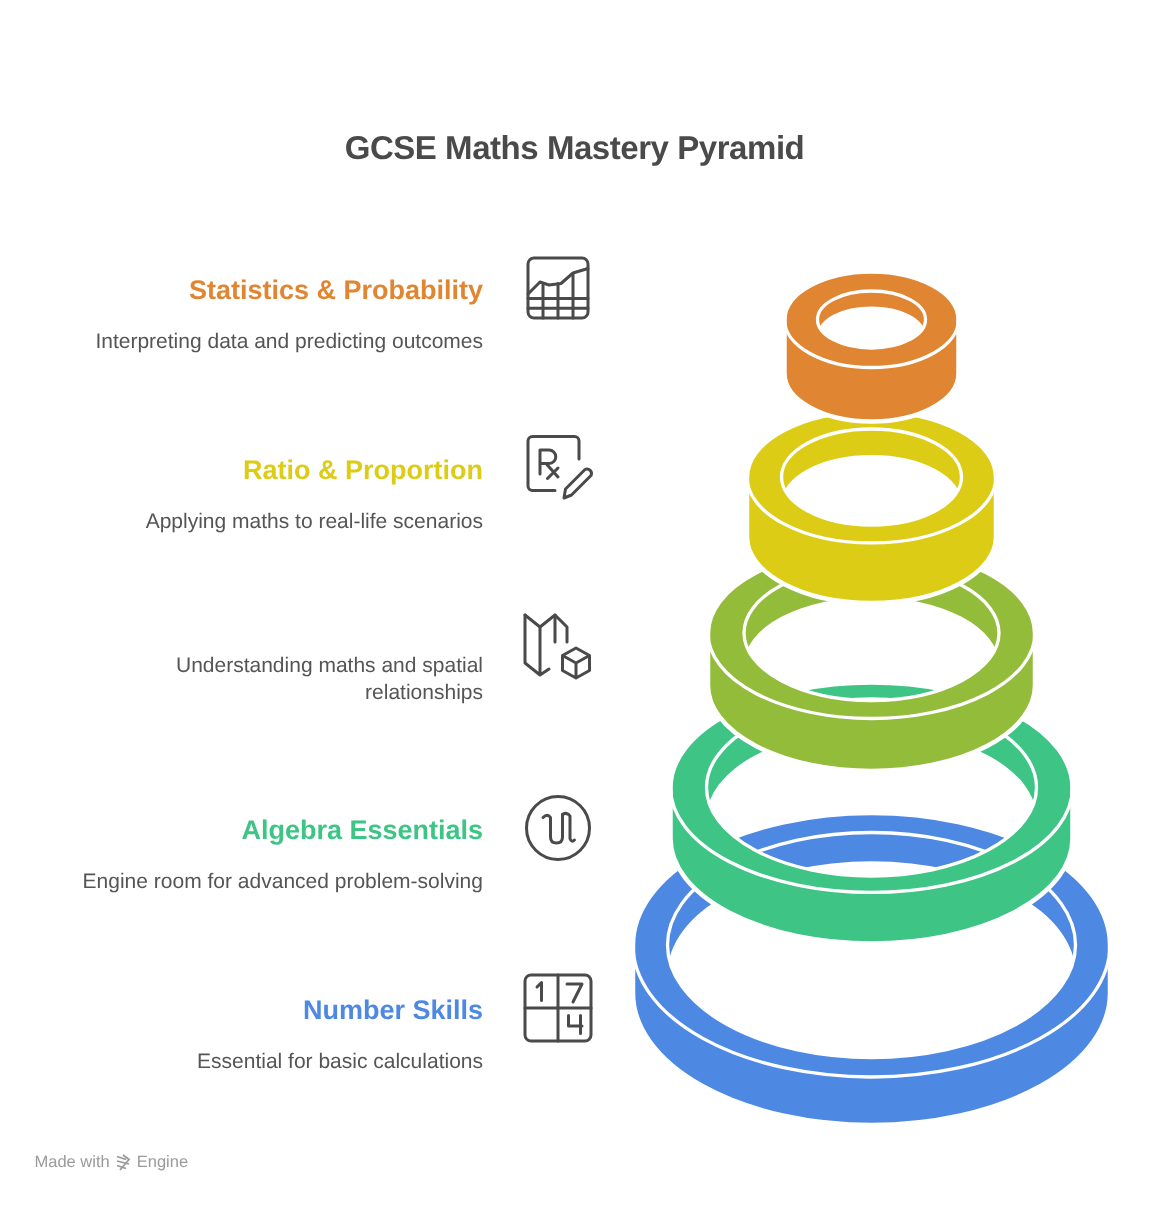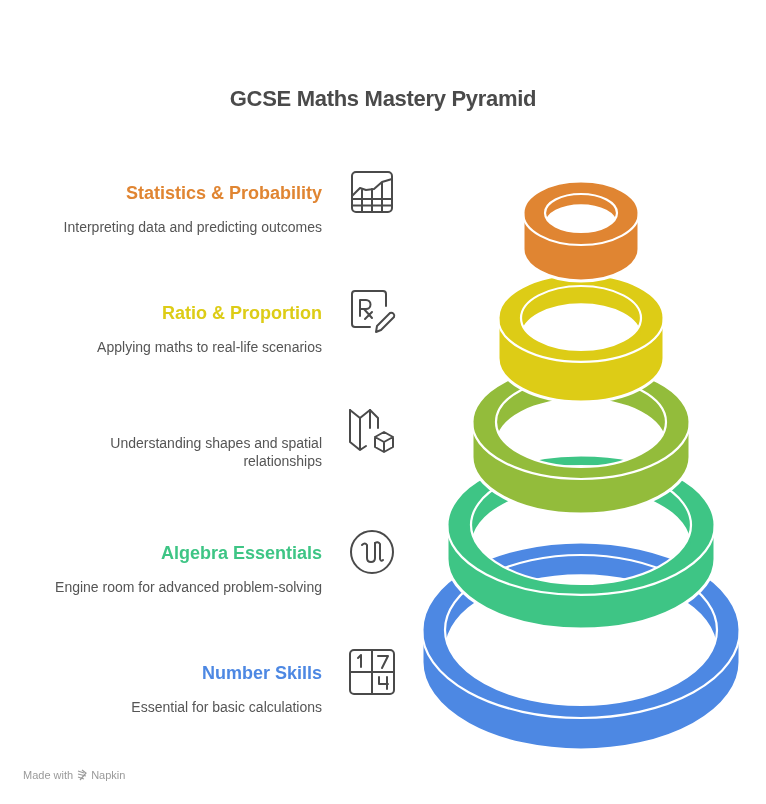--- a/index.html
+++ b/index.html
@@ -24,21 +24,21 @@
 
 <div class="level" style="top:182px">
   <div class="head" style="color:#E08532">Statistics &amp; Probability</div>
   <div class="desc">Interpreting data and predicting outcomes</div>
 </div>
 <div class="level" style="top:302px">
   <div class="head" style="color:#DDCC16">Ratio &amp; Proportion</div>
   <div class="desc">Applying maths to real-life scenarios</div>
 </div>
 <div class="level" style="top:422px; width:240px">
-  <div class="desc" style="margin-top:12px">Understanding shapes and spatial relationships</div>
+  <div class="desc" style="margin-top:12px">Understanding maths and spatial relationships</div>
 </div>
 <div class="level" style="top:542px">
   <div class="head" style="color:#3EC585">Algebra Essentials</div>
   <div class="desc">Engine room for advanced problem-solving</div>
 </div>
 <div class="level" style="top:662px">
   <div class="head" style="color:#4D88E3">Number Skills</div>
   <div class="desc">Essential for basic calculations</div>
 </div>
 
@@ -131,14 +131,14 @@
       <ellipse cx="581" cy="213" rx="36" ry="19" fill="none" stroke="#ffffff" stroke-width="2.2"></ellipse>
       <path d="M523,213 L523,249 A58,32 0 0 0 639,249 L639,213 A58,32 0 0 0 523,213" fill="none" stroke="#ffffff" stroke-width="3"></path>
     </g>
   </svg>
 
 <div class="footer">
   <span>Made with</span>
   <svg viewBox="0 0 12 12" fill="none" stroke="#9a9a9a" stroke-width="1.2">
     <path d="M2 2 L8 4 M2 5 L10 7 M2 8 L8 10 M6 1 L10 4 L4 11"></path>
   </svg>
-  <span>Napkin</span>
+  <span>Engine</span>
 </div>
 
 </body></html>

